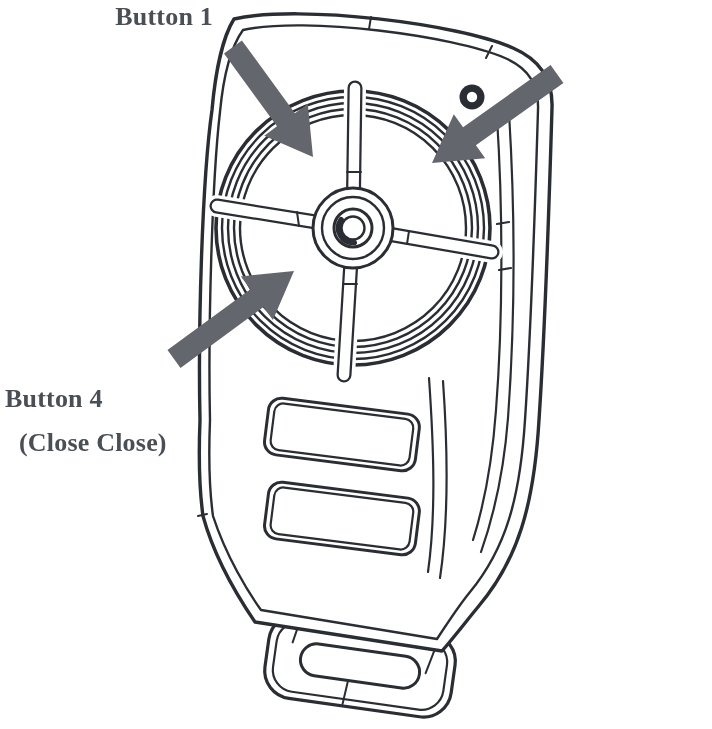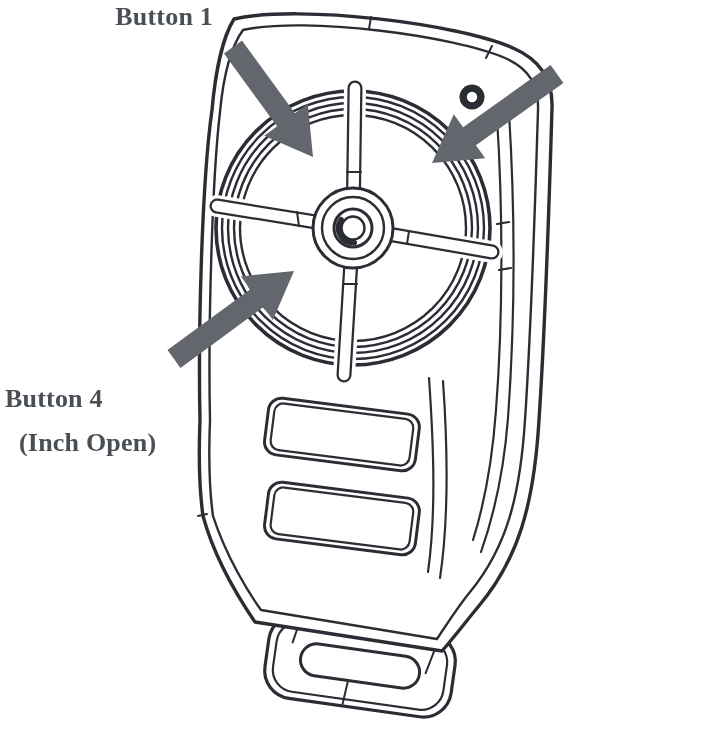--- a/index.html
+++ b/index.html
@@ -122,15 +122,15 @@
     <polygon class="ar" points="224,53.5 277,126.3 264.2,135.7 313,157 307.8,103.9 294.9,113.3 241.9,40.5"></polygon>
     <polygon class="ar" points="550.6,65 463.1,127.3 453.8,114.3 432,163 485.2,158.3 475.9,145.3 563.4,83"></polygon>
     <polygon class="ar" points="180.5,367.9 263.4,307.1 272.9,320 294,271 240.9,276.4 250.4,289.3 167.5,350.1"></polygon>
   </svg>
 
   <div class="label label-b1">
     <span class="ttl">Button 1</span>
   </div>
   <div class="label label-b4">
     <span class="ttl">Button 4</span>
-    <span class="sub">(Inch Open)</span>
+    <span class="sub">(Close Close)</span>
   </div>
 </div>
 
 </body></html>

